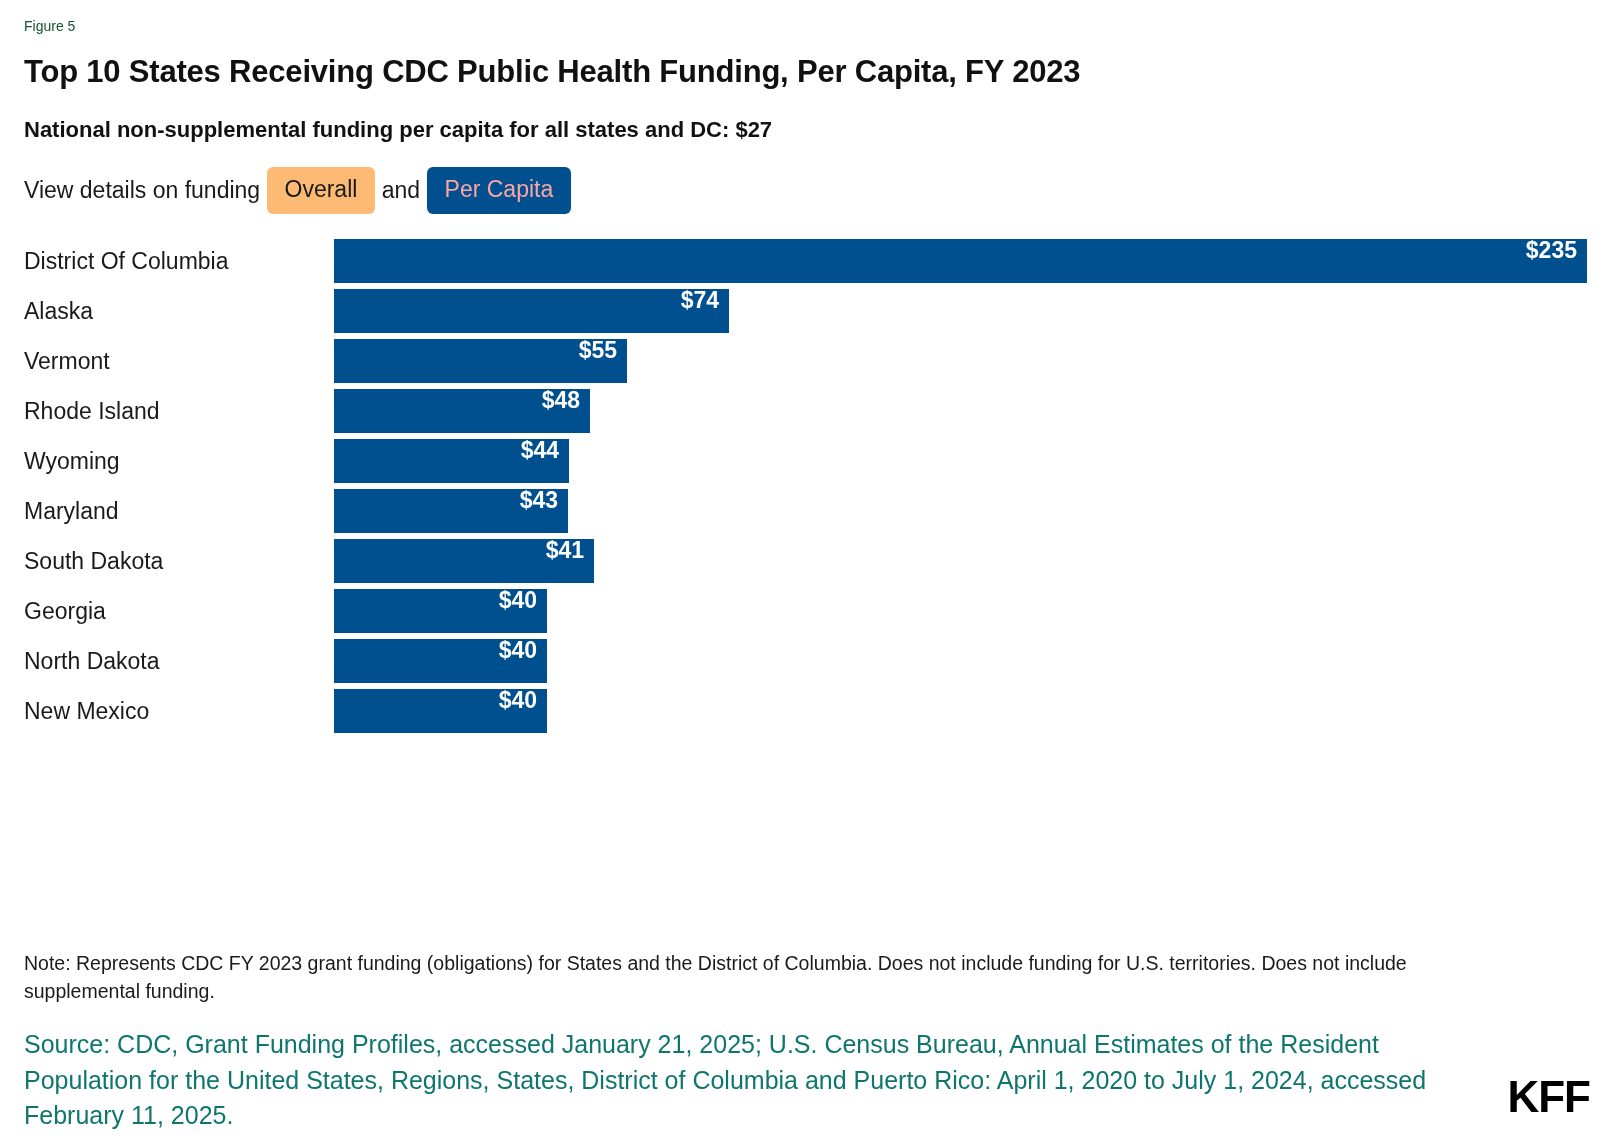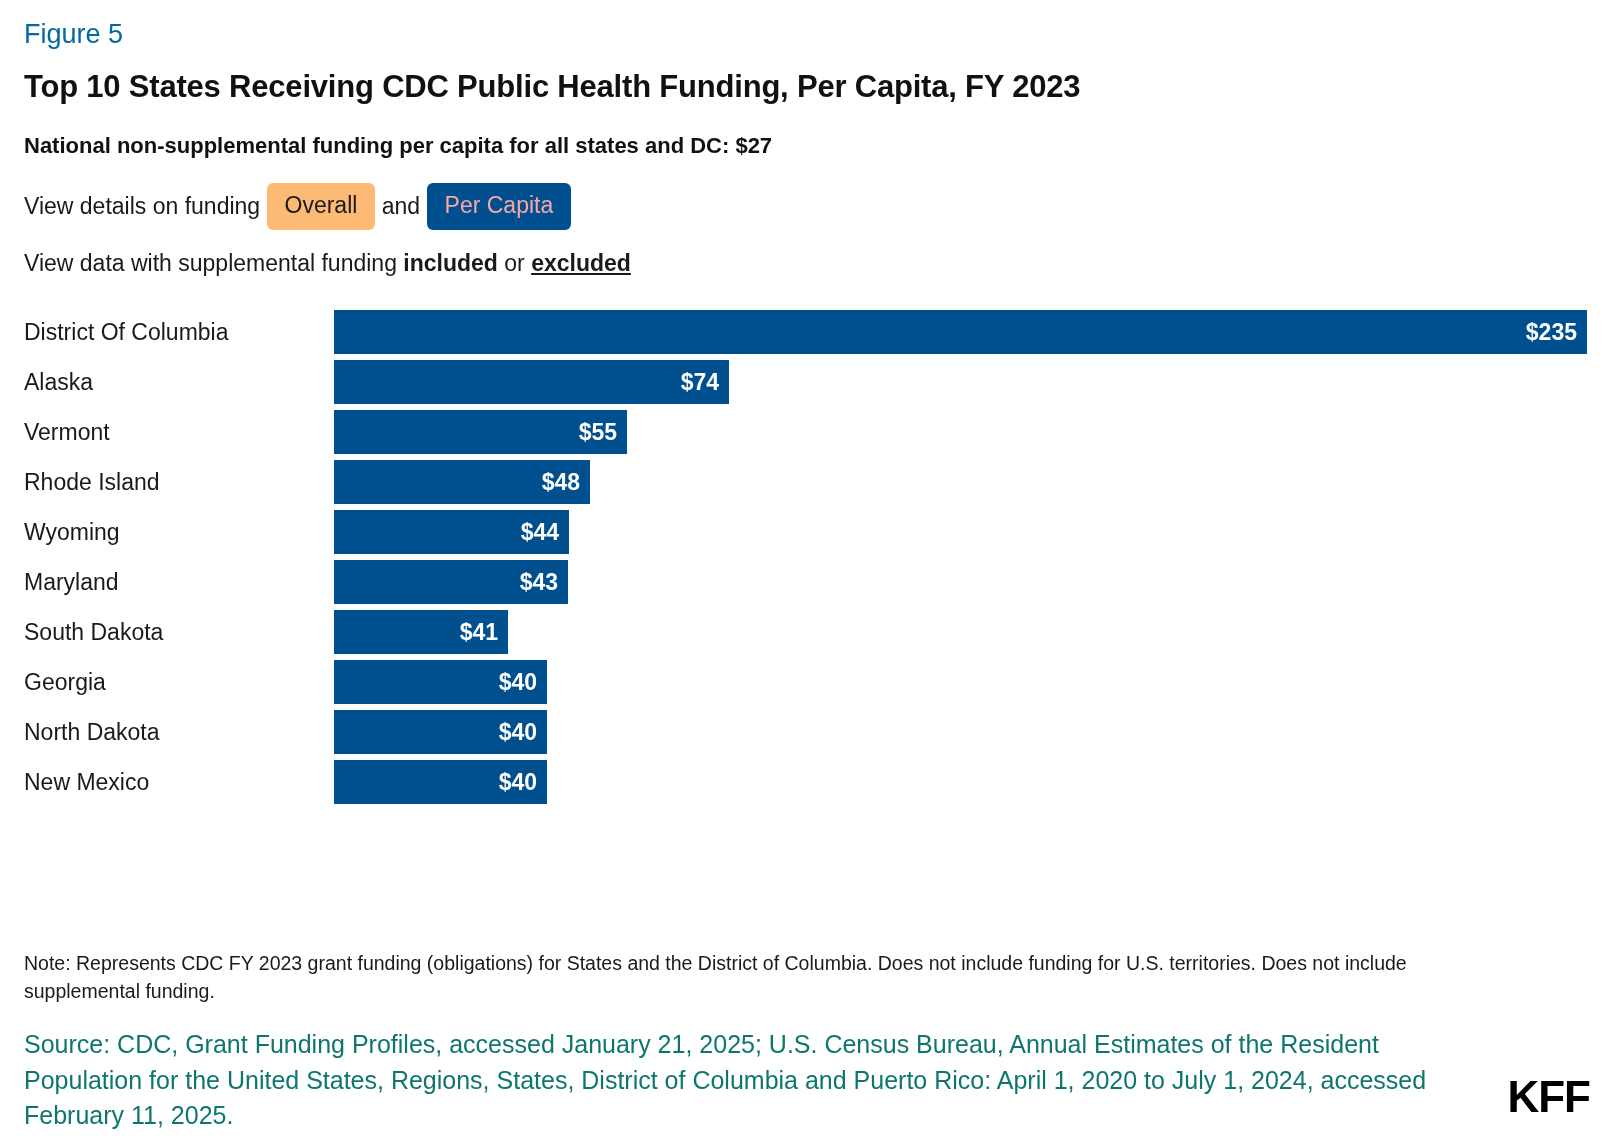--- a/index.html
+++ b/index.html
@@ -15,22 +15,22 @@
     overflow: hidden;
   }
   .page {
     position: relative;
     width: 1620px;
     height: 1144px;
     box-sizing: border-box;
     padding: 18px 24px 0 24px;
   }
   .figure-label {
-    font-size: 27px;
-    color: #0369a1;
+    font-size: 14px;
+    color: #14532d;
     line-height: 1.2;
     margin: 0 0 18px 0;
   }
   .chart-title {
     font-size: 31px;
     font-weight: bold;
     line-height: 1.2;
     letter-spacing: -0.2px;
     margin: 12px 0 26px 0;
     color: #111111;
@@ -107,21 +107,21 @@
     flex: 1 1 auto;
     height: 50px;
   }
   .bar {
     position: absolute;
     left: 0;
     top: 3px;
     height: 44px;
     background: #00508f;
     display: flex;
-    align-items: center;
+    align-items: flex-start;
     justify-content: flex-end;
   }
   .bar-value {
     color: #ffffff;
     font-size: 23px;
     font-weight: bold;
     padding-right: 10px;
     line-height: 1;
     white-space: nowrap;
   }
@@ -165,26 +165,20 @@
 
   <div class="chart-subtitle">National non-supplemental funding per capita for all states and DC: $27</div>
 
   <div class="control-row">
     <span class="plain">View details on funding </span>
     <span class="toggle toggle-inactive">Overall</span>
     <span class="plain"> and </span>
     <span class="toggle toggle-active">Per Capita</span>
   </div>
 
-  <div class="supp-row">
-    <span class="plain">View data with supplemental funding </span>
-    <span class="supp-strong">included</span>
-    <span class="plain"> or </span>
-    <span class="supp-link">excluded</span>
-  </div>
 
   <div class="chart-area">
     <div id="bars">
         <div class="bar-row">
           <div class="bar-label">District Of Columbia</div>
           <div class="bar-track">
             <div class="bar" style="width: 1253px; background: rgb(0, 80, 143);">
               <span class="bar-value">$235</span>
             </div>
           </div>
@@ -225,21 +219,21 @@
           <div class="bar-label">Maryland</div>
           <div class="bar-track">
             <div class="bar" style="width: 234px; background: rgb(0, 80, 143);">
               <span class="bar-value">$43</span>
             </div>
           </div>
         </div>
         <div class="bar-row">
           <div class="bar-label">South Dakota</div>
           <div class="bar-track">
-            <div class="bar" style="width: 174px; background: rgb(0, 80, 143);">
+            <div class="bar" style="width: 260px; background: rgb(0, 80, 143);">
               <span class="bar-value">$41</span>
             </div>
           </div>
         </div>
         <div class="bar-row">
           <div class="bar-label">Georgia</div>
           <div class="bar-track">
             <div class="bar" style="width: 213px; background: rgb(0, 80, 143);">
               <span class="bar-value">$40</span>
             </div>

